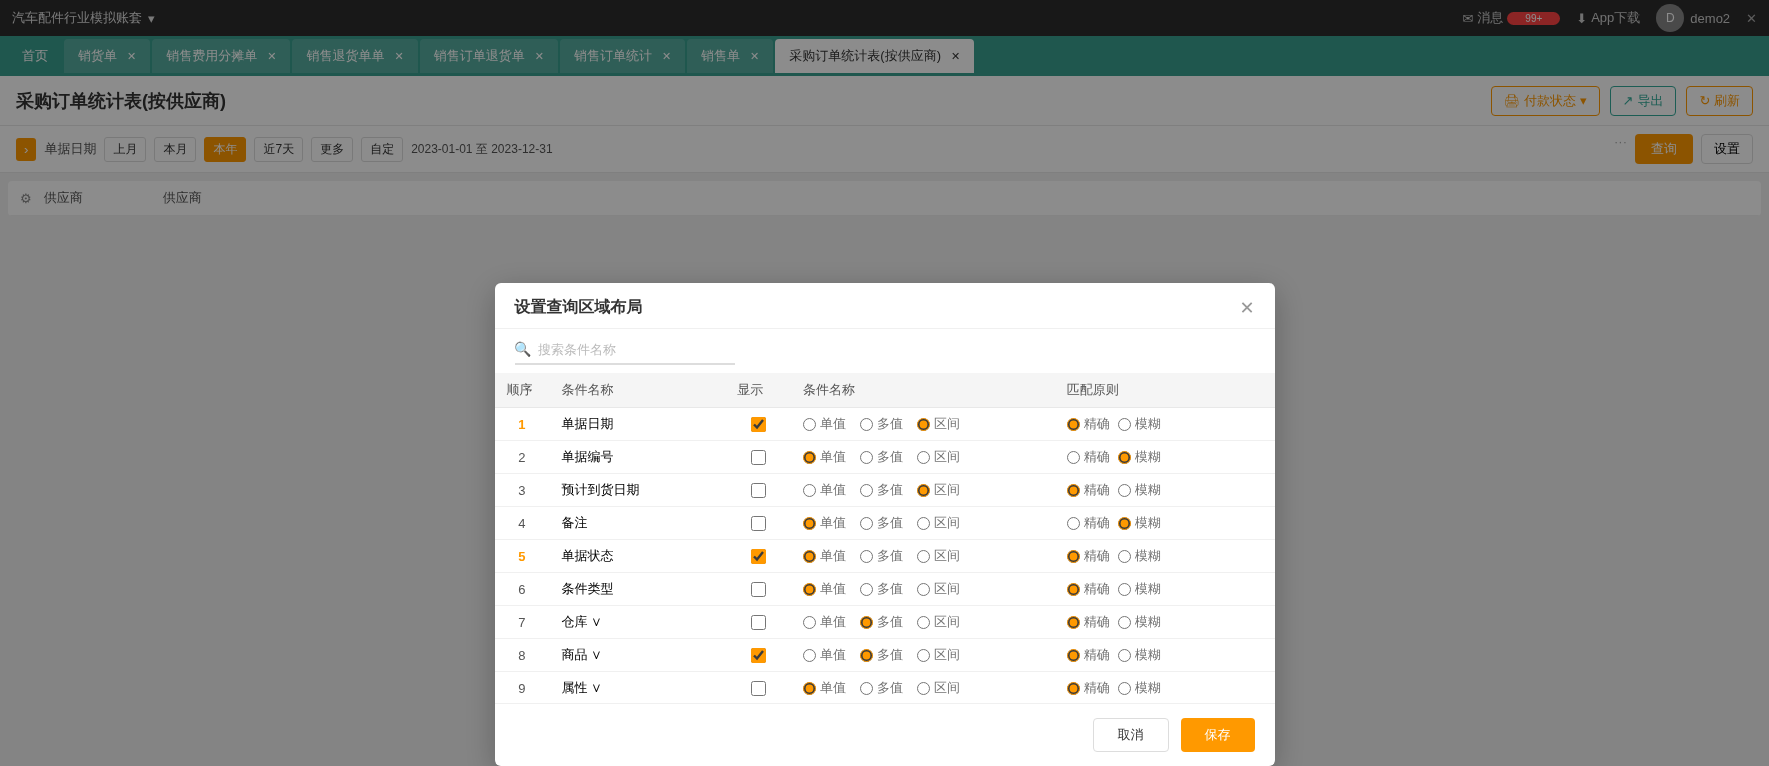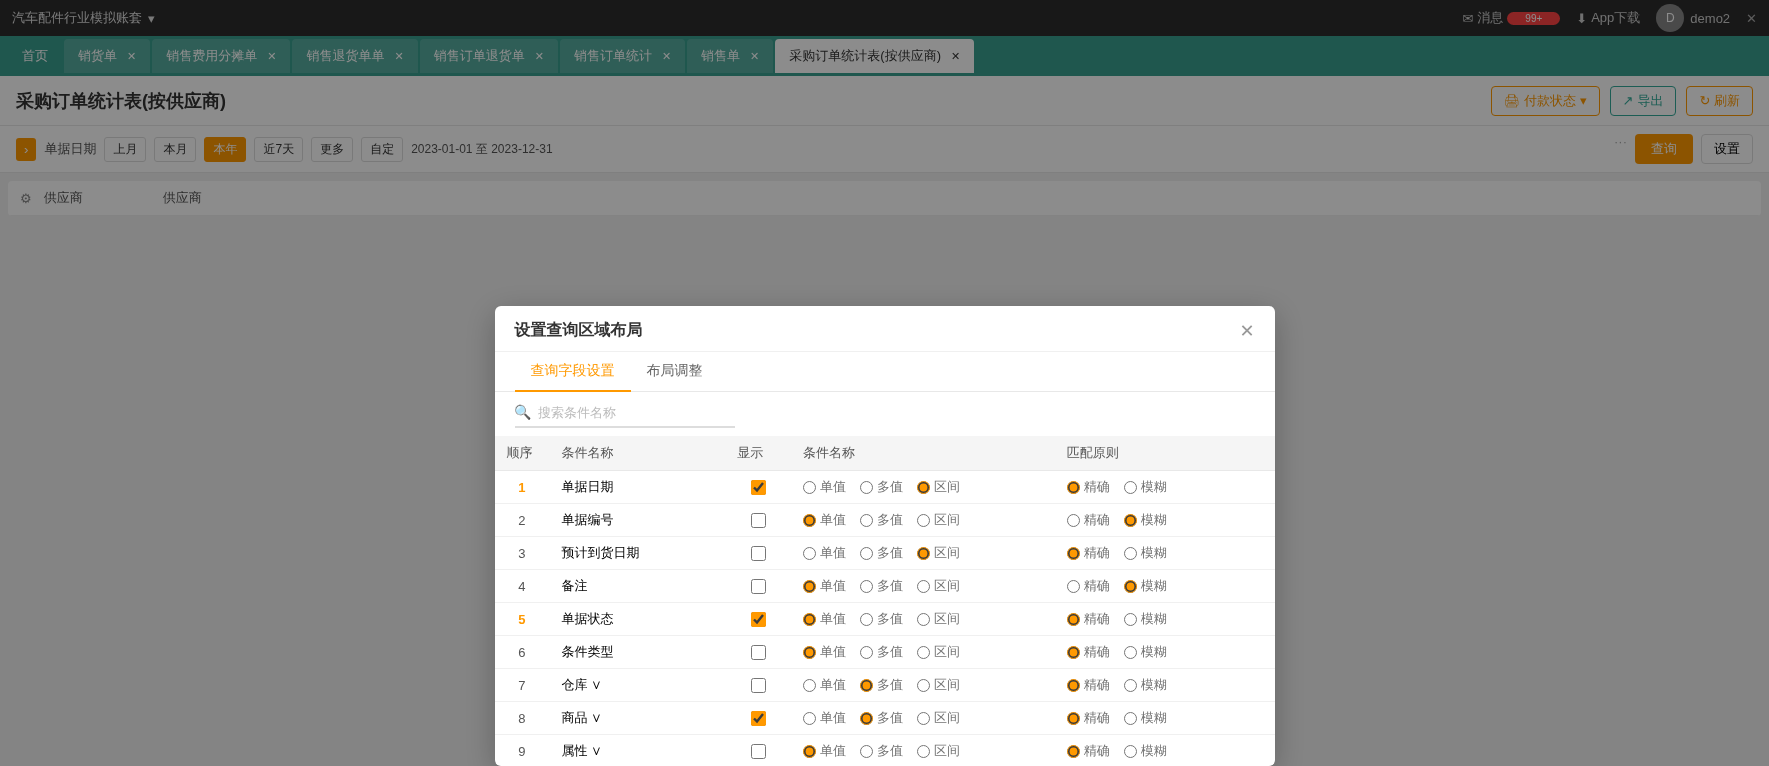--- a/index.html
+++ b/index.html
@@ -184,21 +184,21 @@
     .cb-wrap { display: flex; justify-content: center; align-items: center; }
     input[type="checkbox"] { width: 15px; height: 15px; accent-color: #f90; cursor: pointer; }
 
     
     .radio-group { display: flex; align-items: center; gap: 14px; }
     .radio-opt { display: flex; align-items: center; gap: 4px; cursor: pointer; }
     .radio-opt input[type="radio"] { accent-color: #f90; cursor: pointer; }
     .radio-opt span { color: #737373; }
 
     
-    .match-group { display: flex; align-items: center; gap: 14px; }
+    .match-group { display: flex; align-items: center; gap: 8px; }
 
     
     .dialog-footer {
       padding: 14px 20px;
       display: flex;
       justify-content: flex-end;
       gap: 12px;
       border-top: 1px solid #f0f0f0;
     }
     .btn-cancel {
@@ -328,24 +328,20 @@
 </div>
 
 <div class="overlay">
   <div class="dialog">
 
     <div class="dialog-header">
       <span class="dialog-title">设置查询区域布局</span>
       <span class="dialog-close">✕</span>
     </div>
 
-    <div class="dialog-tabs">
-      <div class="dialog-tab active">查询字段设置</div>
-      <div class="dialog-tab">布局调整</div>
-    </div>
 
     <div class="search-box">
       <span class="search-icon">🔍</span>
       <input class="search-input" type="text" placeholder="搜索条件名称" style="">
     </div>
 
     <div class="table-scroll-outer">
       <table class="settings-table">
         <thead>
           <tr>
@@ -688,14 +684,18 @@
                     <input type="radio" name="match-row-8" style="">
                     <span>模糊</span>
                   </label>
                 </div>
               </td>
             </tr>
           </tbody>
       </table>
     </div>
 
+    <div class="dialog-footer">
+      <button class="btn-cancel">取消</button>
+      <button class="btn-save">保存</button>
+    </div>
   </div>
 </div>
 
 </body></html>

